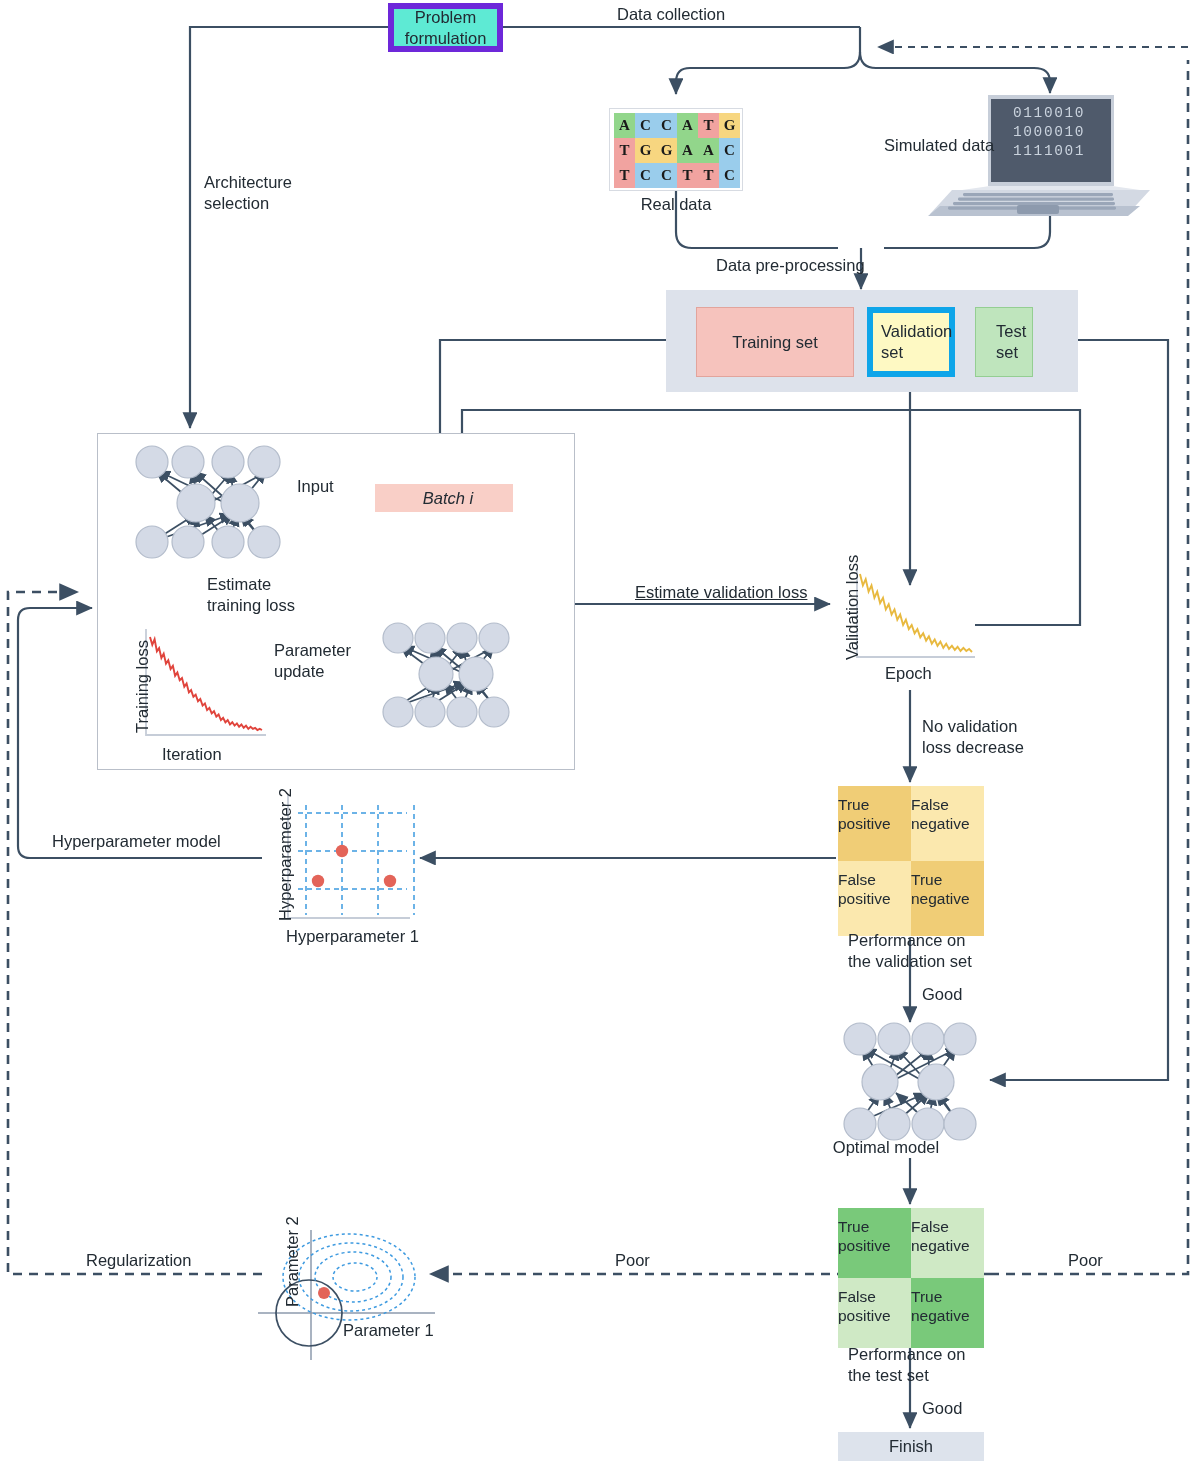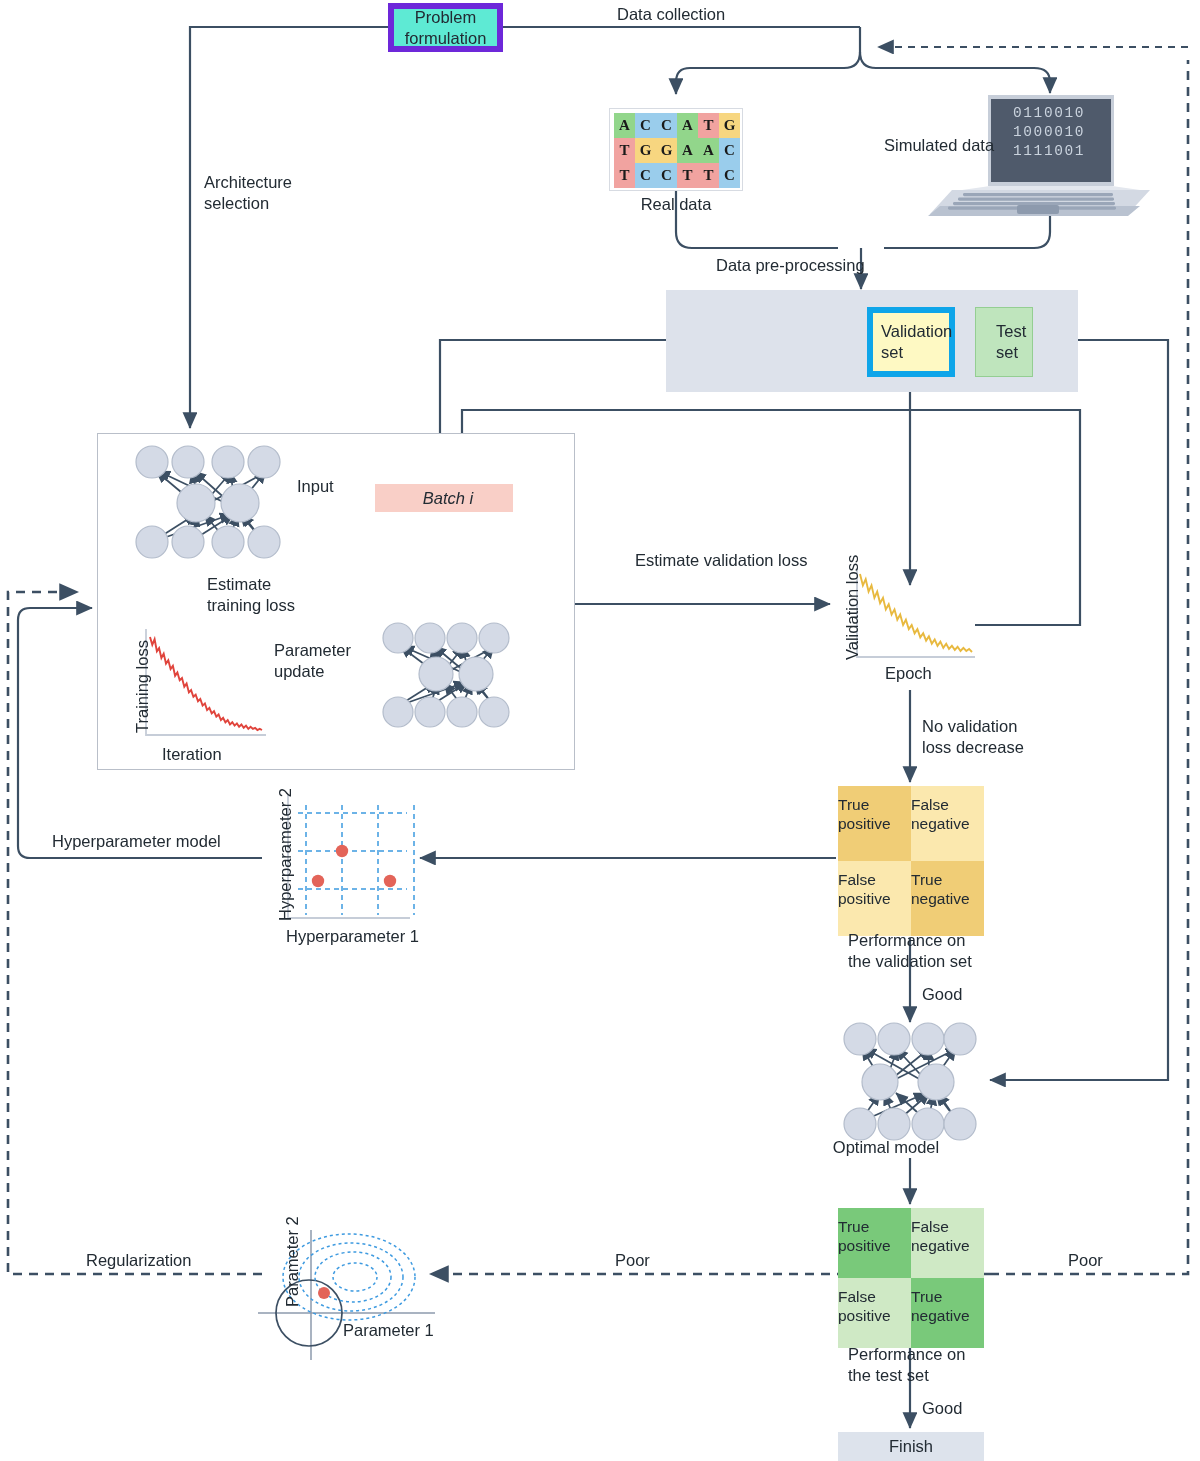--- a/index.html
+++ b/index.html
@@ -237,20 +237,21 @@
   <div id="binrows" style="position:absolute; left:1013px; top:104px; font-family:'Liberation Mono', monospace;
               font-size:14.5px; line-height:19px; color:#c9d2dd; letter-spacing:1.6px;">
       <div>0110010</div>
       <div>1000010</div>
       <div>1111001</div>
     </div>
 
   <div class="lbl" style="left:716px; top:255px;">Data pre-processing</div>
 
   <div class="boxnode splitpanel" style="left:666px; top:290px; width:412px; height:102px;"></div>
+  <div class="boxnode trainset" style="left:696px; top:307px; width:158px; height:70px;">Training set</div>
   <div class="boxnode valset" style="left:867px; top:307px; width:88px; height:70px; justify-content:flex-start;
               align-items:center; text-align:left; padding-left:8px;">Validation
 set</div>
   <div class="boxnode testset" style="left:975px; top:307px; width:58px; height:70px; justify-content:flex-start;
               align-items:center; text-align:left; padding-left:20px;">Test
 set</div>
 
   <div class="trainbox" style="left:97px; top:433px; width:478px; height:337px;"></div>
 
   <svg class="layer" viewBox="0 0 1200 1461">
@@ -396,21 +397,21 @@
     </g>
   </svg>
 
   <div class="boxnode batch" style="left:375px; top:484px; width:138px; height:28px; font-style:italic;padding-left:8px;">Batch i</div>
 
   <div class="lbl" style="left:297px; top:476px;">Input</div>
   <div class="lbl" style="left:207px; top:574px;">Estimate
 training loss</div>
   <div class="lbl" style="left:274px; top:640px;">Parameter
 update</div>
-  <div class="lbl" style="left:635px; top:550px;">Estimate validation loss</div>
+  <div class="lbl" style="left:635px; top:582px;text-decoration:underline;">Estimate validation loss</div>
   <div class="lbl" style="left:922px; top:716px;">No validation
 loss decrease</div>
   <div class="lbl" style="left:52px; top:831px;">Hyperparameter model</div>
   <div class="lbl" style="left:86px; top:1250px;">Regularization</div>
   <div class="lbl" style="left:922px; top:984px;">Good</div>
   <div class="lbl" style="left:922px; top:1398px;">Good</div>
   <div class="lbl" style="left:615px; top:1250px;">Poor</div>
   <div class="lbl" style="left:1068px; top:1250px;">Poor</div>
 
   <div class="vert" style="left:133px; top:733px;">Training loss</div>

